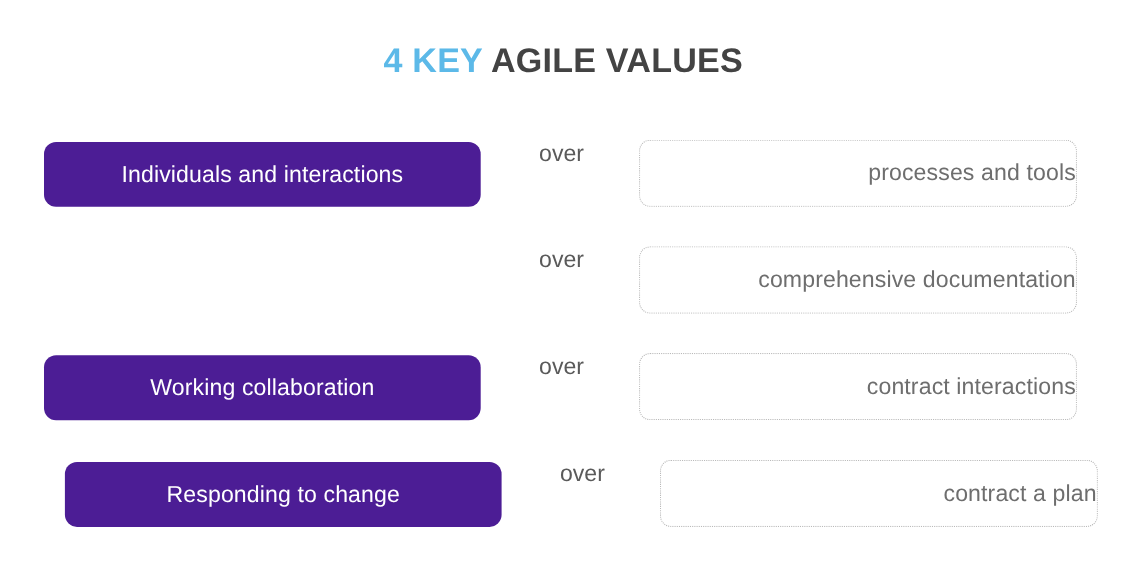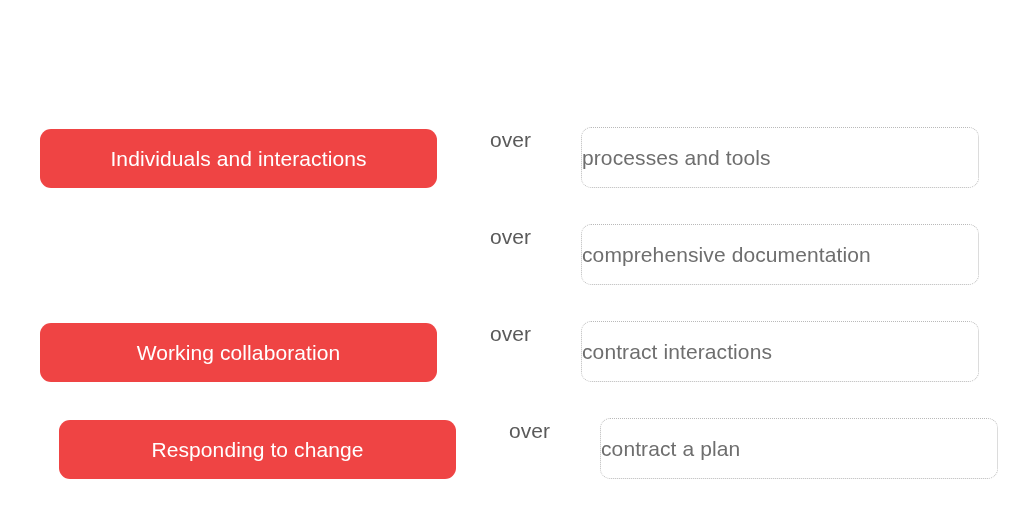--- a/index.html
+++ b/index.html
@@ -58,21 +58,21 @@
   }
 
   
   .pill {
     position: absolute;
     left: 40px;
     top: 0;
     width: 397px;
     height: 59px;
     box-sizing: border-box;
-    background: #ef4444;
+    background: #4c1d95;
     border-radius: 11px;
     display: flex;
     align-items: center;
     justify-content: center;
   }
   .pill-label {
     color: #ffffff;
     font-size: 21px;
     font-weight: normal;
     line-height: 1;
@@ -103,35 +103,38 @@
     left: 581px;
     top: -2px;
     width: 398px;
     height: 61px;
     box-sizing: border-box;
     border: 1.4px dotted #b9b9b9;
     border-radius: 10px;
     background: #ffffff;
     display: flex;
     align-items: center;
-    justify-content: flex-start;
+    justify-content: flex-end;
   }
   .dotted-label {
     color: #6e6e6e;
     font-size: 21px;
     line-height: 1;
     letter-spacing: 0.1px;
     white-space: nowrap;
   }
 </style>
 </head>
 <body>
 
 <div class="slide">
 
+  <div class="title">
+    <span class="accent">4 KEY</span><span class="rest"> AGILE VALUES</span>
+  </div>
 
   <div class="rows">
 
     <div class="row">
       <div class="pill">
         <span class="pill-label">Individuals and interactions</span>
       </div>
       <div class="connector">
         <span class="connector-label">over</span>
       </div>

